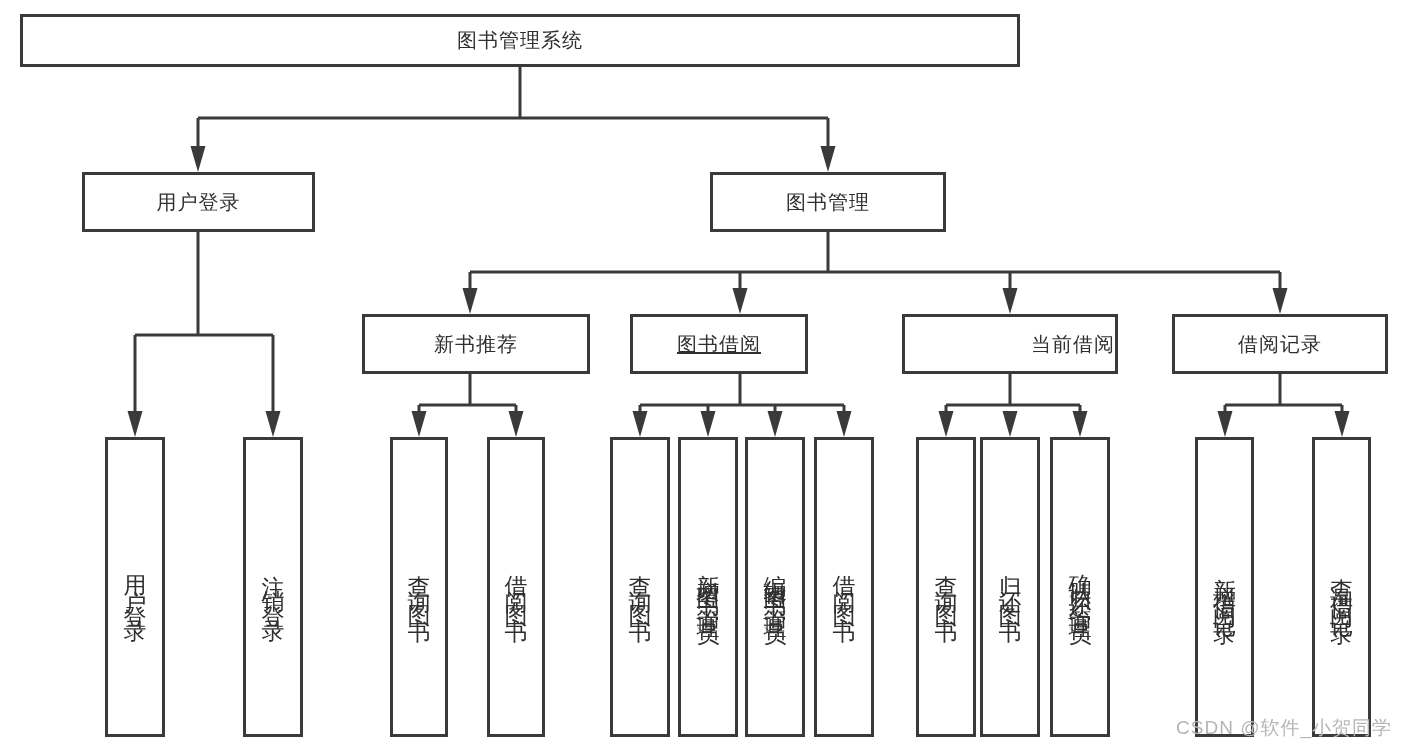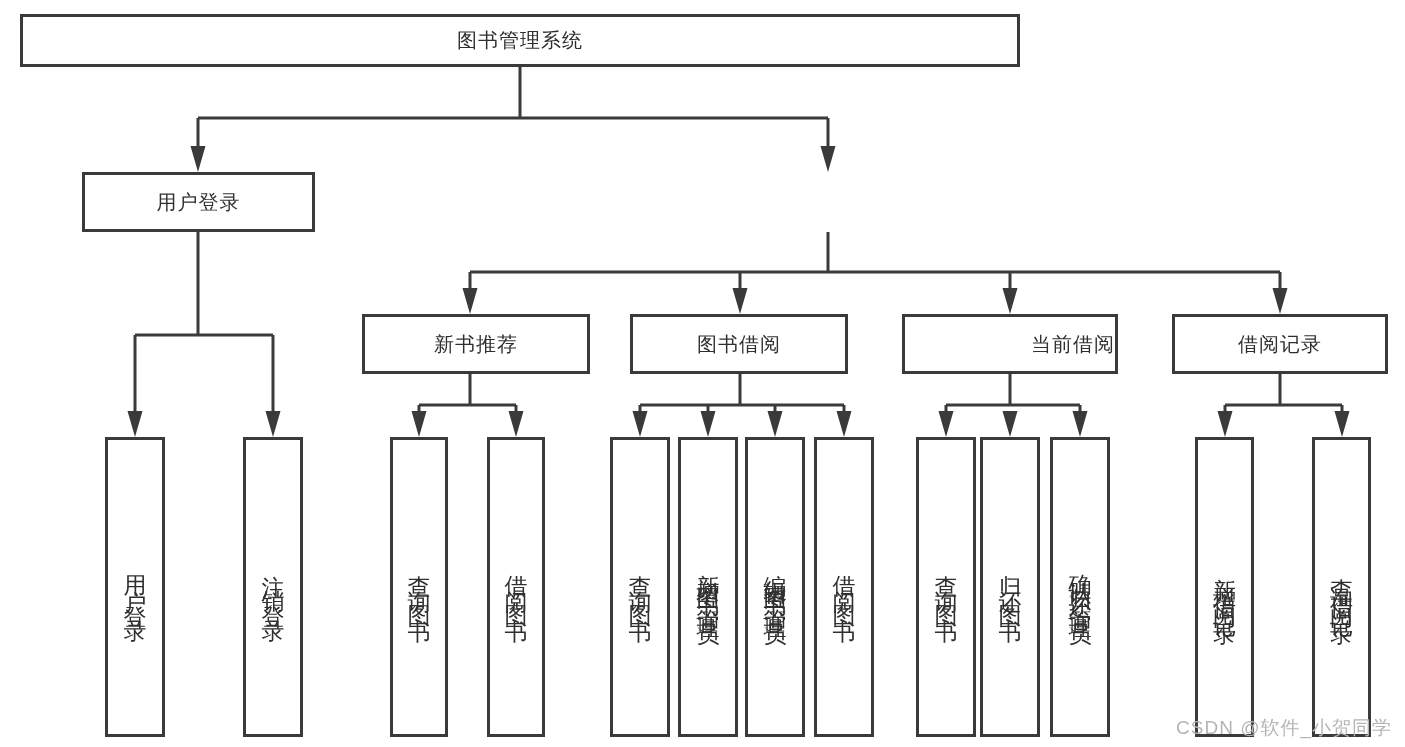--- a/index.html
+++ b/index.html
@@ -69,25 +69,28 @@
       M1217.5 411 L1232.5 411 L1225 437 Z  M1334.5 411 L1349.5 411 L1342 437 Z"></path>
   </svg>
 
   <div class="box" style="left:20px;top:14px;width:1000px;height:53px;">
     <span>图书管理系统</span>
   </div>
 
   <div class="box" style="left:82px;top:172px;width:233px;height:60px;">
     <span>用户登录</span>
   </div>
+  <div class="box" style="left:710px;top:172px;width:236px;height:60px;">
+    <span>图书管理</span>
+  </div>
 
   <div class="box" style="left:362px;top:314px;width:228px;height:60px;">
     <span>新书推荐</span>
   </div>
-  <div class="box" style="left:630px;top:314px;width:218px;height:60px;">
+  <div class="box" style="left:630px;top:314px;width:178px;height:60px;text-decoration:underline;">
     <span>图书借阅</span>
   </div>
   <div class="box" style="left:902px;top:314px;width:216px;height:60px;justify-content:flex-end;">
     <span>当前借阅</span>
   </div>
   <div class="box" style="left:1172px;top:314px;width:216px;height:60px;">
     <span>借阅记录</span>
   </div>
 
   <div class="leaf" style="left:105px;width:60px;">

